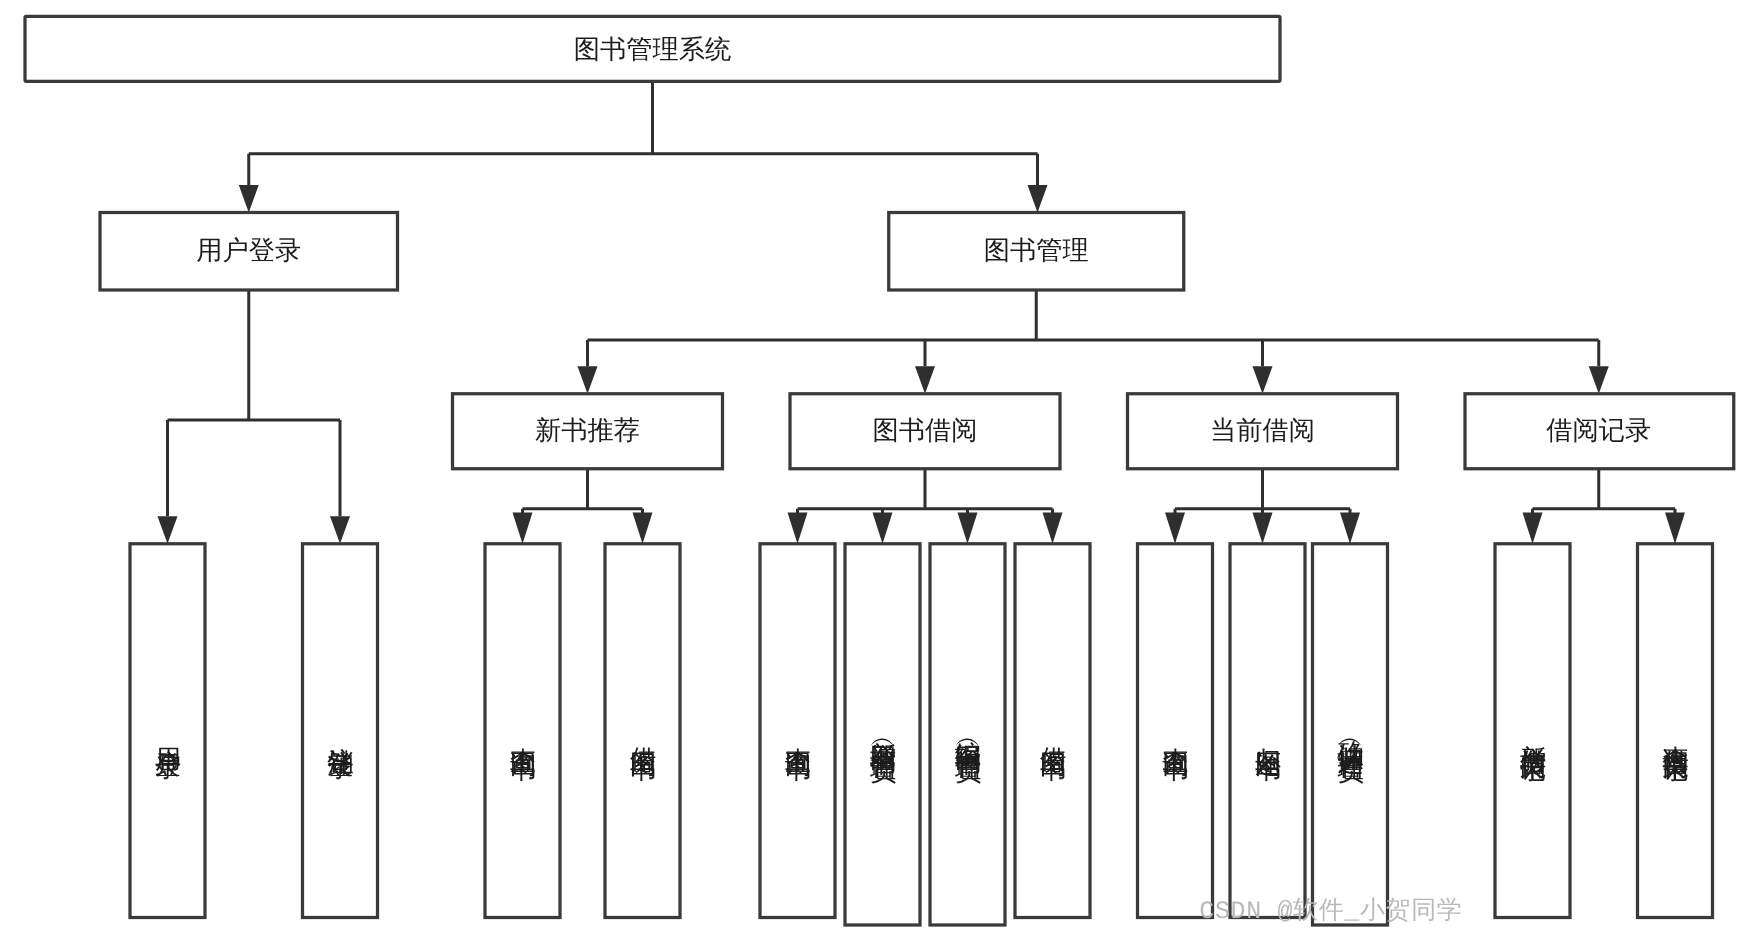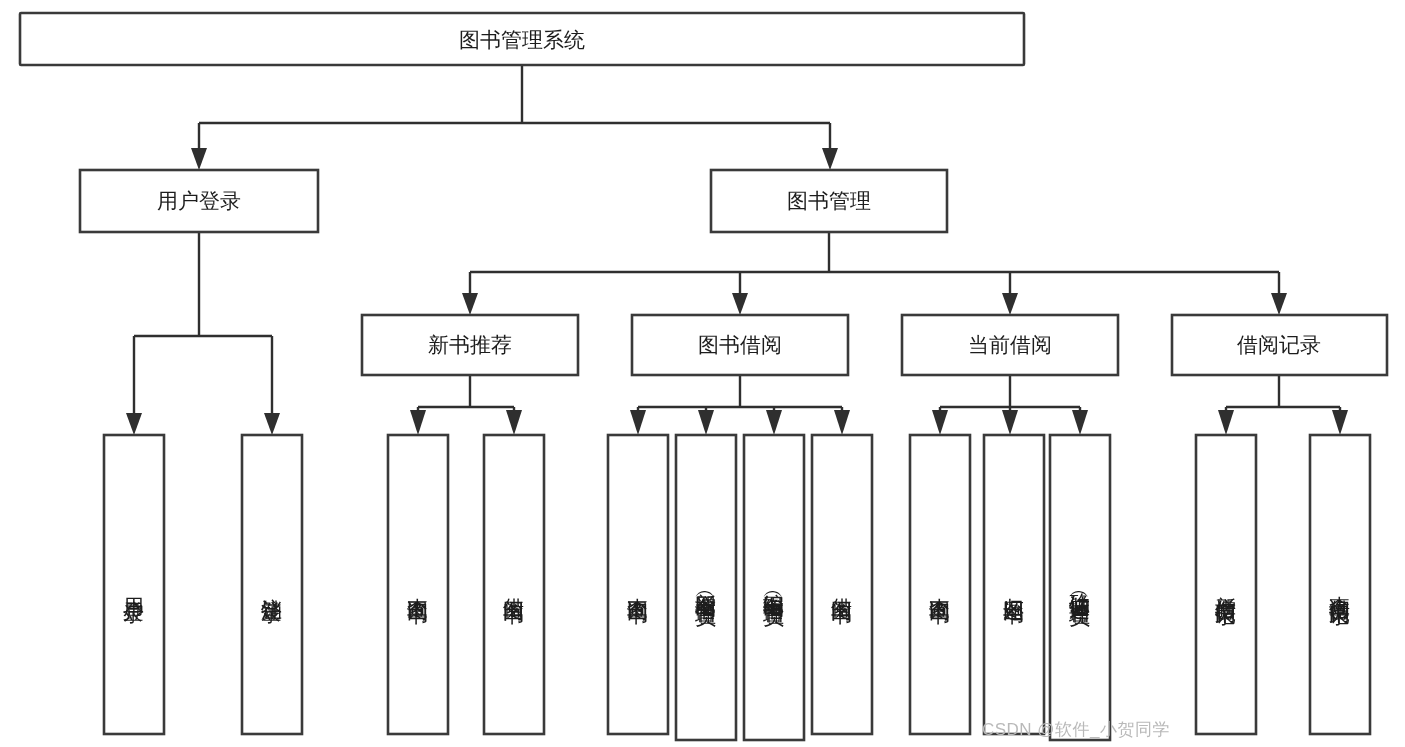--- a/index.html
+++ b/index.html
@@ -52,22 +52,22 @@
     stroke-width: 2.4;
     fill: none;
   }
   .arrow-head {
     fill: #2f2f2f;
   }
   .watermark {
     position: absolute;
     right: 8px;
     bottom: 6px;
-    font-family: Liberation Sans, sans-serif;
-    font-size: 17px;
+    font-family: Liberation Mono, monospace;
+    font-size: 20px;
     color: #b9b9b9;
     white-space: nowrap;
     letter-spacing: 0.5px;
   }
 </style>
 </head>
 <body>
 
 <div id="diagram-root">
 

